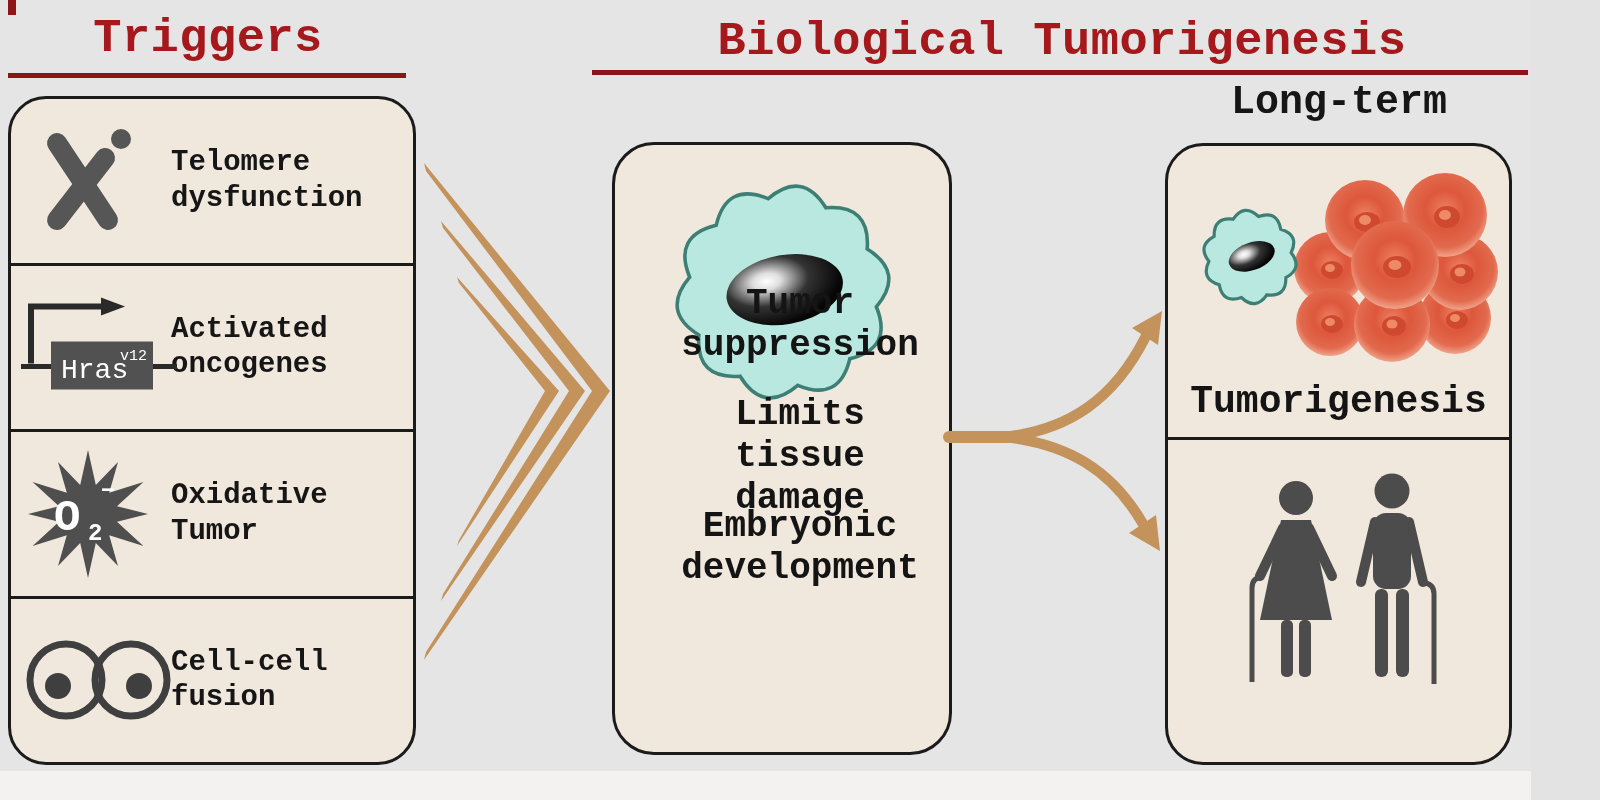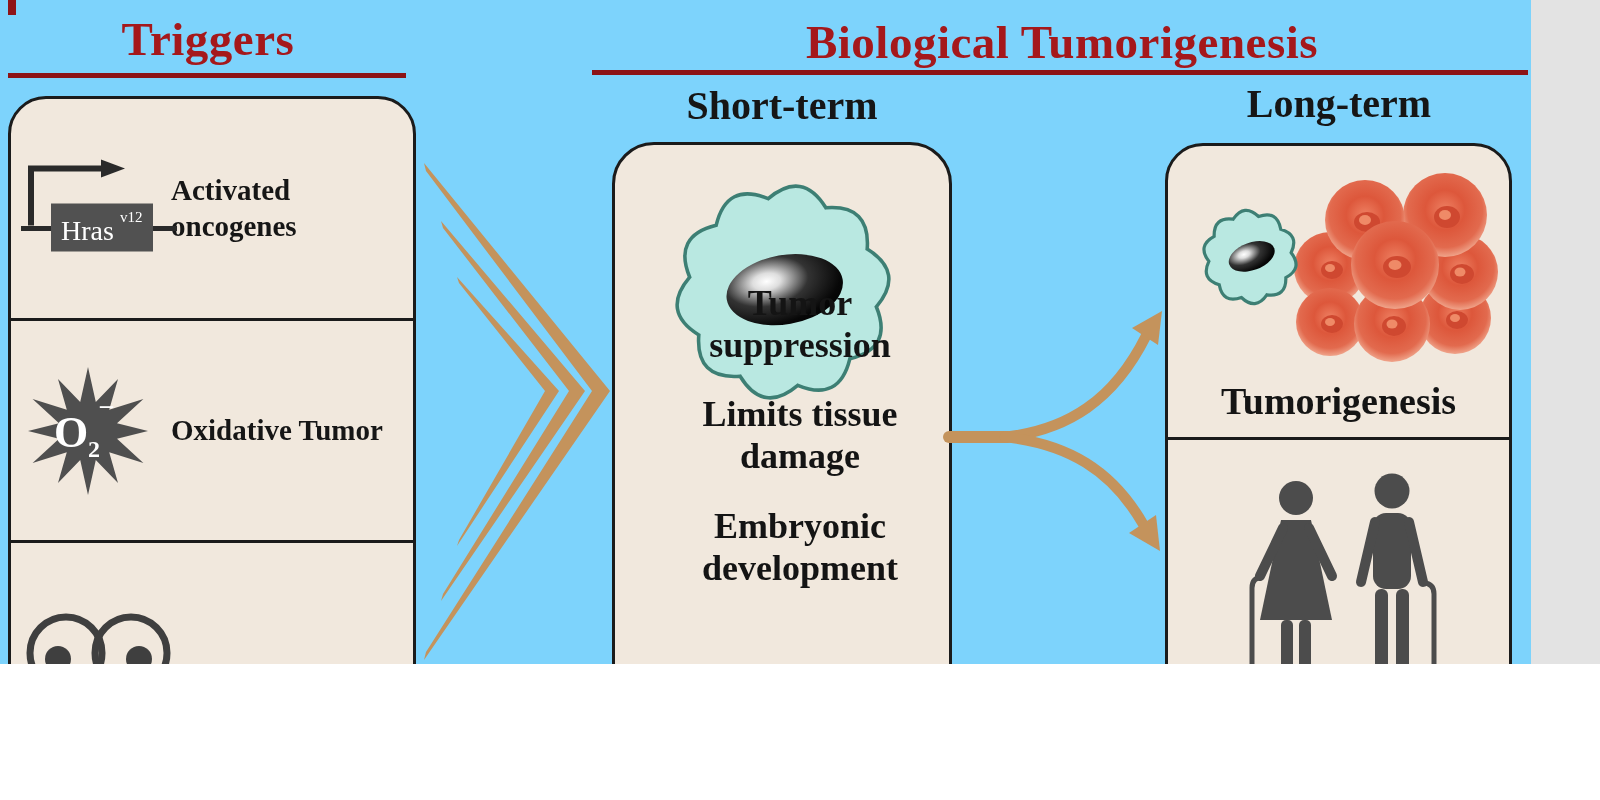--- a/index.html
+++ b/index.html
@@ -1,17 +1,17 @@
 <!DOCTYPE html>
 <html><head>
 <meta charset="utf-8">
 <style>
   html,body{margin:0;padding:0;background:#ffffff;}
-  #canvas{position:relative;width:1600px;height:664px;overflow:hidden;
-          background:#7dd3fc;font-family:Liberation Serif, serif;}
+  #canvas{position:relative;width:1600px;height:800px;overflow:hidden;
+          background:#e5e5e5;font-family:Liberation Mono, monospace;}
   .strip-right{position:absolute;left:1531px;top:0;width:69px;height:800px;background:#e3e3e3;}
   .strip-bottom{position:absolute;left:0;top:771px;width:1531px;height:29px;background:#f4f2f0;}
   .corner-tick{position:absolute;left:8px;top:0;width:8px;height:15px;background:#8e1418;}
 
   .hdr{position:absolute;color:#a5181b;font-weight:bold;font-size:47px;text-align:center;
        letter-spacing:.5px;white-space:nowrap;z-index:6;}
   .hdr-rule{position:absolute;height:5px;background:#8c1316;z-index:6;}
   .subhdr{position:absolute;color:#161616;font-weight:bold;font-size:40px;text-align:center;
           white-space:nowrap;z-index:6;}
 
@@ -47,25 +47,34 @@
   <div class="strip-right"></div>
   <div class="strip-bottom"></div>
   <div class="corner-tick"></div>
 
   <div class="hdr" style="left:0;width:416px;top:12px;">Triggers</div>
   <div class="hdr-rule" style="left:8px;width:398px;top:73px;"></div>
 
   <div class="hdr" style="left:592px;width:940px;top:15px;">Biological Tumorigenesis</div>
   <div class="hdr-rule" style="left:592px;width:936px;top:70px;"></div>
 
-  <div class="subhdr" style="left:612px;width:340px;top:82px;">Short-term</div>
   <div class="subhdr" style="left:1165px;width:348px;top:80px;text-align:center;">Long-term</div>
 
   <div id="panel-triggers" class="panel">
 
+    <div class="t-row">
+      <svg class="t-icon" style="left:18px;" width="120" height="110" viewBox="0 0 120 110">
+        <g stroke="#565656" stroke-width="20" stroke-linecap="round">
+          <line x1="28" y1="17" x2="79" y2="94"></line>
+          <line x1="76" y1="32" x2="28" y2="94"></line>
+        </g>
+        <circle cx="92" cy="13" r="10" fill="#565656"></circle>
+      </svg>
+      <div class="t-label">Telomere dysfunction</div>
+    </div>
 
     <div class="t-row">
       <svg class="t-icon" style="left:6px;" width="165" height="115" viewBox="0 0 165 115">
         <line x1="4" y1="77" x2="160" y2="77" stroke="#2a2a2a" stroke-width="5"></line>
         <path d="M14,74 L14,17 L86,17" stroke="#2a2a2a" stroke-width="6" fill="none"></path>
         <polygon points="84,8 108,17 84,26" fill="#2a2a2a"></polygon>
         <rect x="34" y="52" width="102" height="48" fill="#515151"></rect>
         <text x="44" y="88" font-size="28" fill="#ffffff">Hras</text>
         <text x="103" y="70" font-size="15" fill="#ffffff">v12</text>
       </svg>
@@ -85,20 +94,21 @@
 
     <div class="t-row">
       <svg class="t-icon" style="left:0px;" width="175" height="100" viewBox="0 0 175 100">
         <circle cx="55" cy="50" r="36" fill="#f1e8dd"></circle>
         <circle cx="120" cy="50" r="36" fill="#f1e8dd"></circle>
         <circle cx="55" cy="50" r="36" fill="none" stroke="#3f3f3f" stroke-width="7"></circle>
         <circle cx="120" cy="50" r="36" fill="none" stroke="#3f3f3f" stroke-width="7"></circle>
         <circle cx="47" cy="56" r="13" fill="#3f3f3f"></circle>
         <circle cx="128" cy="56" r="13" fill="#3f3f3f"></circle>
       </svg>
+      <div class="t-label">Cell-cell fusion</div>
     </div>
   </div>
 
   <div id="panel-short" class="panel"></div>
   <div class="outcome" id="outcome-0">Tumor suppression</div>
   <div class="outcome" id="outcome-1">Limits tissue damage</div>
   <div class="outcome" id="outcome-2">Embryonic development</div>
 
   <div id="panel-long" class="panel">
     <div class="l-sec" id="sec-tumor">

